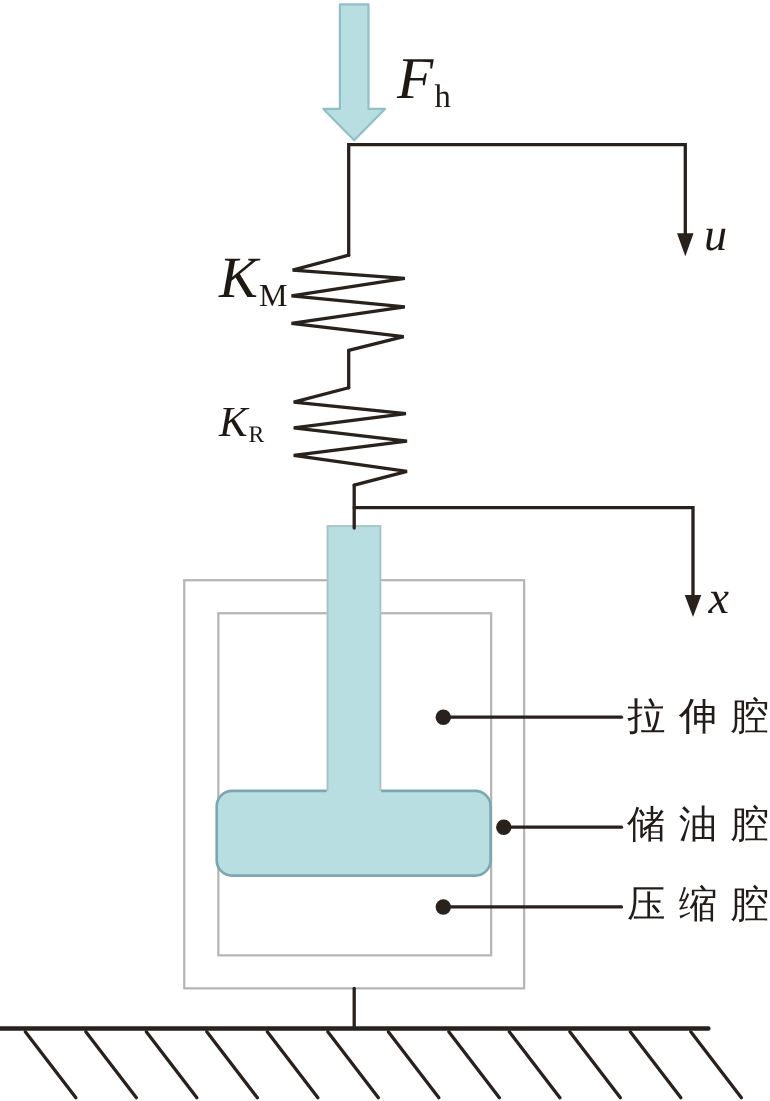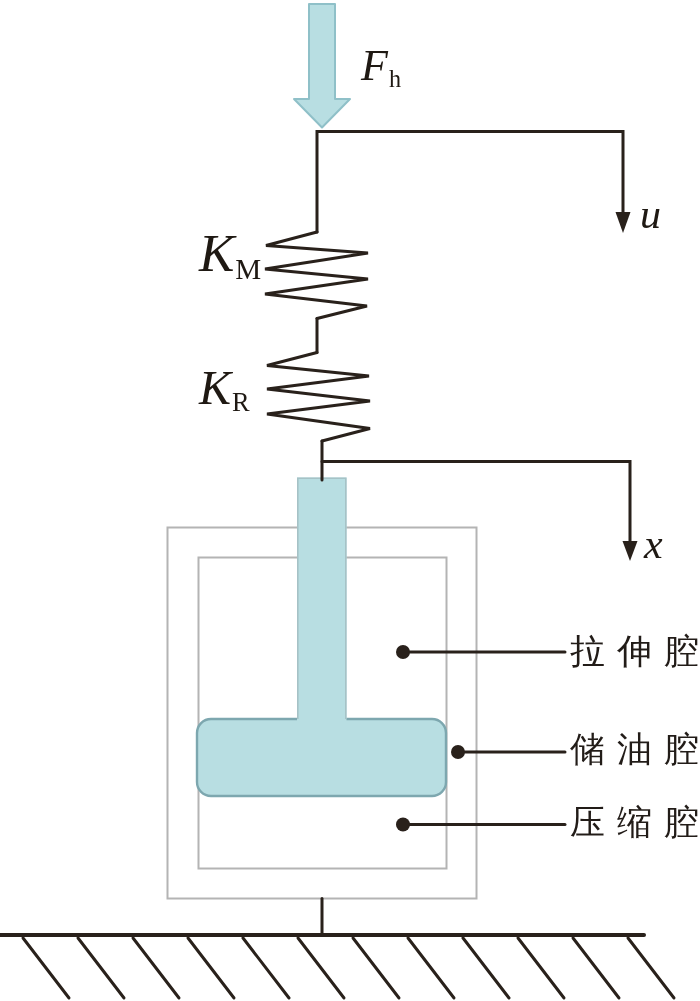--- a/index.html
+++ b/index.html
@@ -10,23 +10,23 @@
   }
   .canvas svg { position:absolute; left:0; top:0; }
   .sym {
     position:absolute; font-style:italic; color:#1f1913;
     line-height:1; white-space:nowrap;
   }
   .sym sub {
     font-style:normal; font-size:0.55em; vertical-align:-0.28em;
     margin-left:1px;
   }
-  .f-force  { left:361px; top:44px;  font-size:44px; }
+  .f-force  { left:361px; top:44px;  font-size:54px; }
   .f-km     { left:199px; top:227px; font-size:53px; }
-  .f-kr     { left:199px; top:364px; font-size:48px; }
+  .f-kr     { left:199px; top:364px; font-size:39px; }
   .f-u      { left:640px; top:193px; font-size:42px; }
   .f-x      { left:644px; top:523px; font-size:42px; }
   .cjk {
     position:absolute; left:570px; font-size:35px; line-height:35px;
     letter-spacing:12px; color:#221c18; white-space:nowrap;
   }
   .c1 { top:634px; }
   .c2 { top:732px; }
   .c3 { top:805px; }
 </style>

